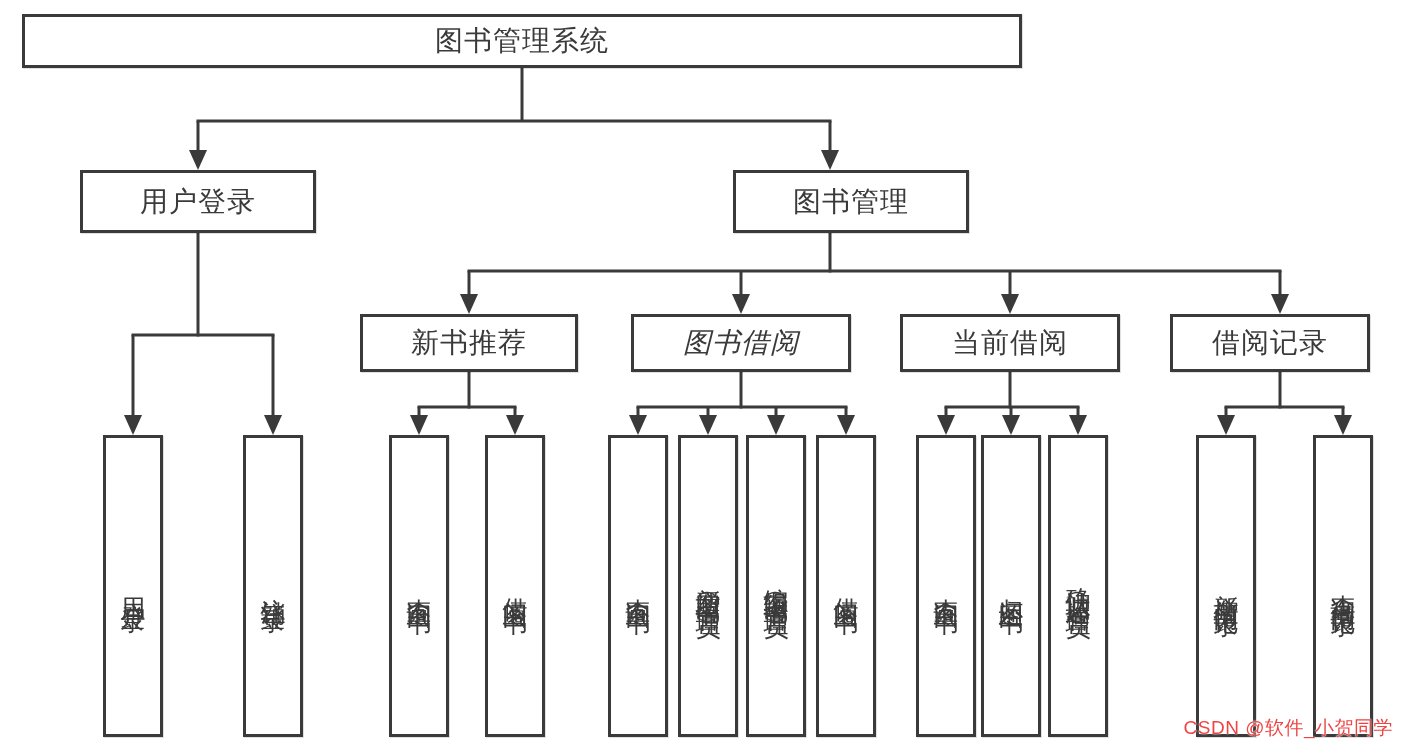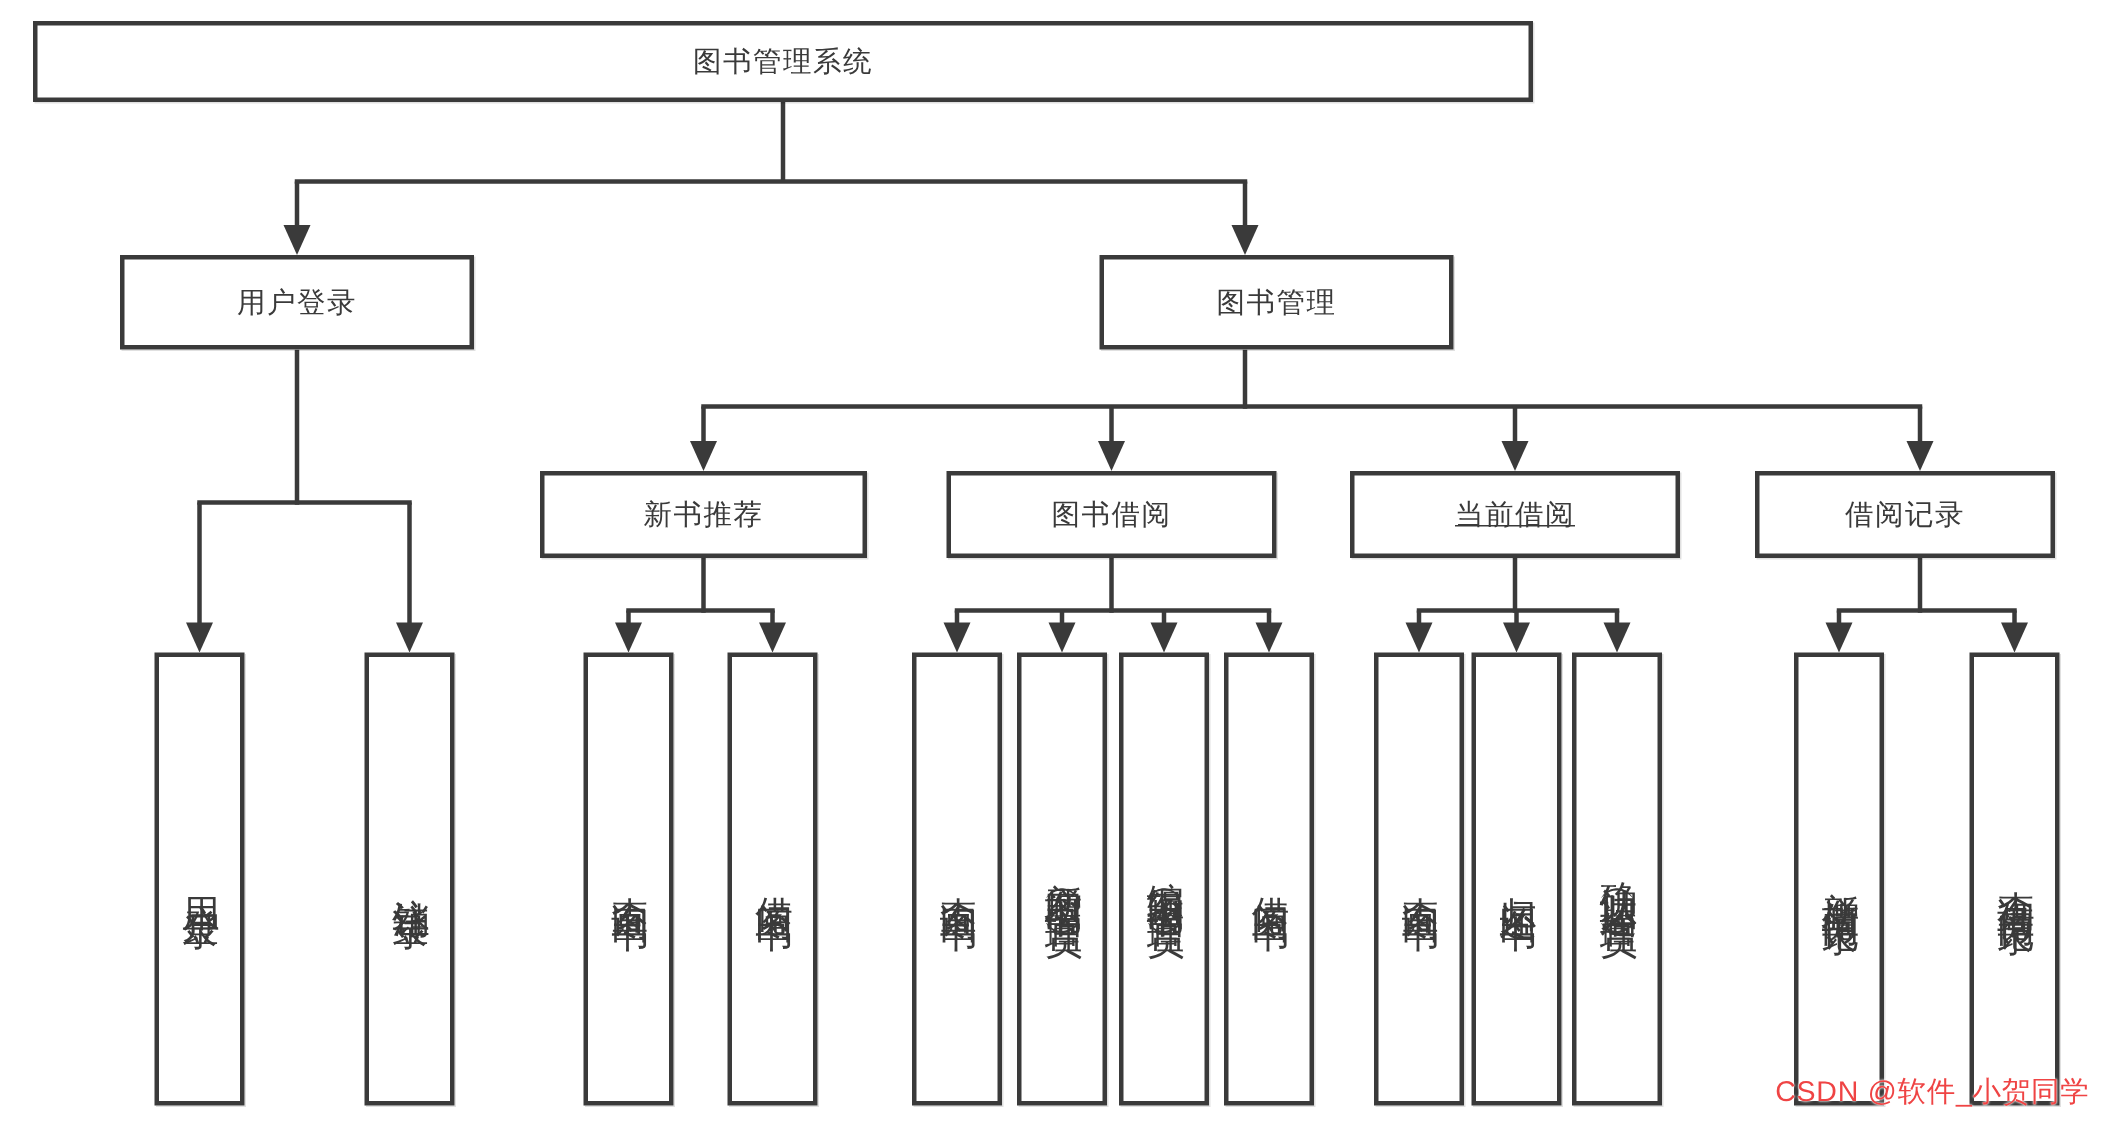--- a/index.html
+++ b/index.html
@@ -11,31 +11,31 @@
     color:#3a3a3a;
     overflow:hidden;
   }
   svg.connectors{position:absolute;left:0;top:0;width:1405px;height:747px;}
   .node{
     position:absolute;
     box-sizing:border-box;
     border:3px solid #3a3a3a;
     background:#ffffff;
     display:flex;align-items:center;justify-content:center;
-    font-size:19px;
+    font-size:28px;
     letter-spacing:1px;
     box-shadow:1px 1px 0 rgba(0,0,0,0.12);
   }
   .root{left:22px;top:14px;width:1000px;height:54px;}
   .b-user-login{left:80px;top:170px;width:236px;height:63px;}
   .b-book-mgmt{left:712px;top:170px;width:236px;height:63px;margin-left:21px;}
   .l3{top:314px;height:58px;}
   .b-new-books{left:360px;width:218px;justify-content:center;}
-  .b-book-borrow{left:631px;width:220px;}
-  .b-current{left:900px;width:220px;text-decoration:underline;}
+  .b-book-borrow{left:631px;width:220px;font-style:italic;}
+  .b-current{left:900px;width:220px;}
   .b-records{left:1170px;width:200px;}
   .leaf{
     position:absolute;
     top:435px;height:302px;width:60px;
     box-sizing:border-box;
     border:3px solid #3a3a3a;
     background:#ffffff;
     display:flex;align-items:center;justify-content:center;
     box-shadow:1px 1px 0 rgba(0,0,0,0.12);
   }

